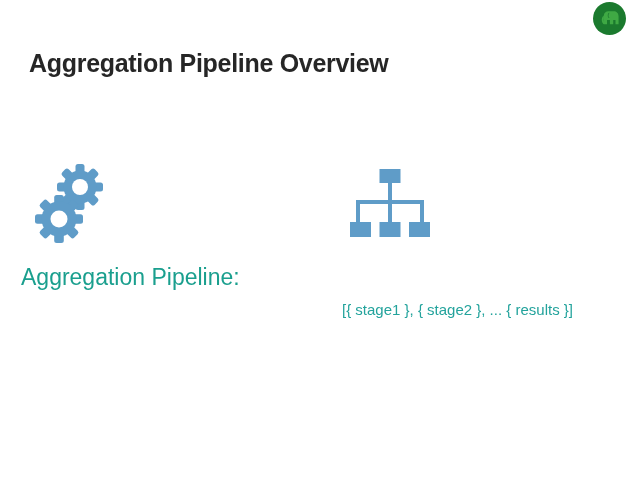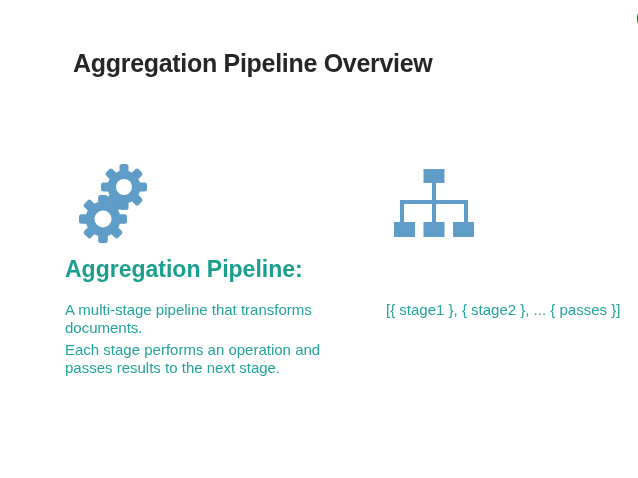--- a/index.html
+++ b/index.html
@@ -3,21 +3,21 @@
 <meta charset="utf-8">
 <style>
   * { margin: 0; padding: 0; box-sizing: border-box; }
   html, body { width: 638px; height: 478px; }
   body {
     background: #ffffff;
     font-family: "Liberation Sans", sans-serif;
     position: relative;
     overflow: hidden;
   }
-  .slide { position: absolute; inset: 0; background: #ffffff; margin-left: 44px; }
+  .slide { position: absolute; inset: 0; background: #ffffff; }
 
   .logo {
     position: absolute;
     left: 593px; top: 2px;
     width: 33px; height: 33px;
   }
 
   .slide-title {
     position: absolute;
     left: 29px; top: 49px;
@@ -26,23 +26,23 @@
     letter-spacing: -0.3px;
     color: var(--title-dark, #262626);
     white-space: nowrap;
   }
 
   .icon-gears { position: absolute; left: 35px; top: 162px; }
   .icon-hierarchy { position: absolute; left: 350px; top: 169px; }
 
   .col-heading {
     position: absolute;
-    top: 256px;
+    top: 264px;
     font-size: 23px;
-    font-weight: 700;
+    font-weight: 400;
     color: var(--accent-teal, #1a9f8e);
     white-space: nowrap;
   }
   .col-heading.left  { left: 21px; }
   .col-heading.right { left: 342px; }
 
   .col-body {
     position: absolute;
     top: 301px;
     width: 292px;
@@ -109,22 +109,18 @@
       <rect x="6" y="31" width="4" height="22"></rect>
       <rect x="70" y="31" width="4" height="22"></rect>
       <rect x="38" y="31" width="4" height="22"></rect>
       <rect x="0" y="53" width="21" height="15"></rect>
       <rect x="29.5" y="53" width="21" height="15"></rect>
       <rect x="59" y="53" width="21" height="15"></rect>
     </svg>
   </div>
 
   <div class="col-heading left">Aggregation Pipeline:</div>
-  <div class="col-body left">
-    <p>A multi-stage pipeline that transforms documents.</p>
-    <p>Each stage performs an operation and passes results to the next stage.</p>
-  </div>
 
   <div class="col-body right">
-    <p>[{ stage1 }, { stage2 }, ... { passes }]</p>
+    <p>[{ stage1 }, { stage2 }, ... { results }]</p>
   </div>
 
 </div>
 
 </body></html>

